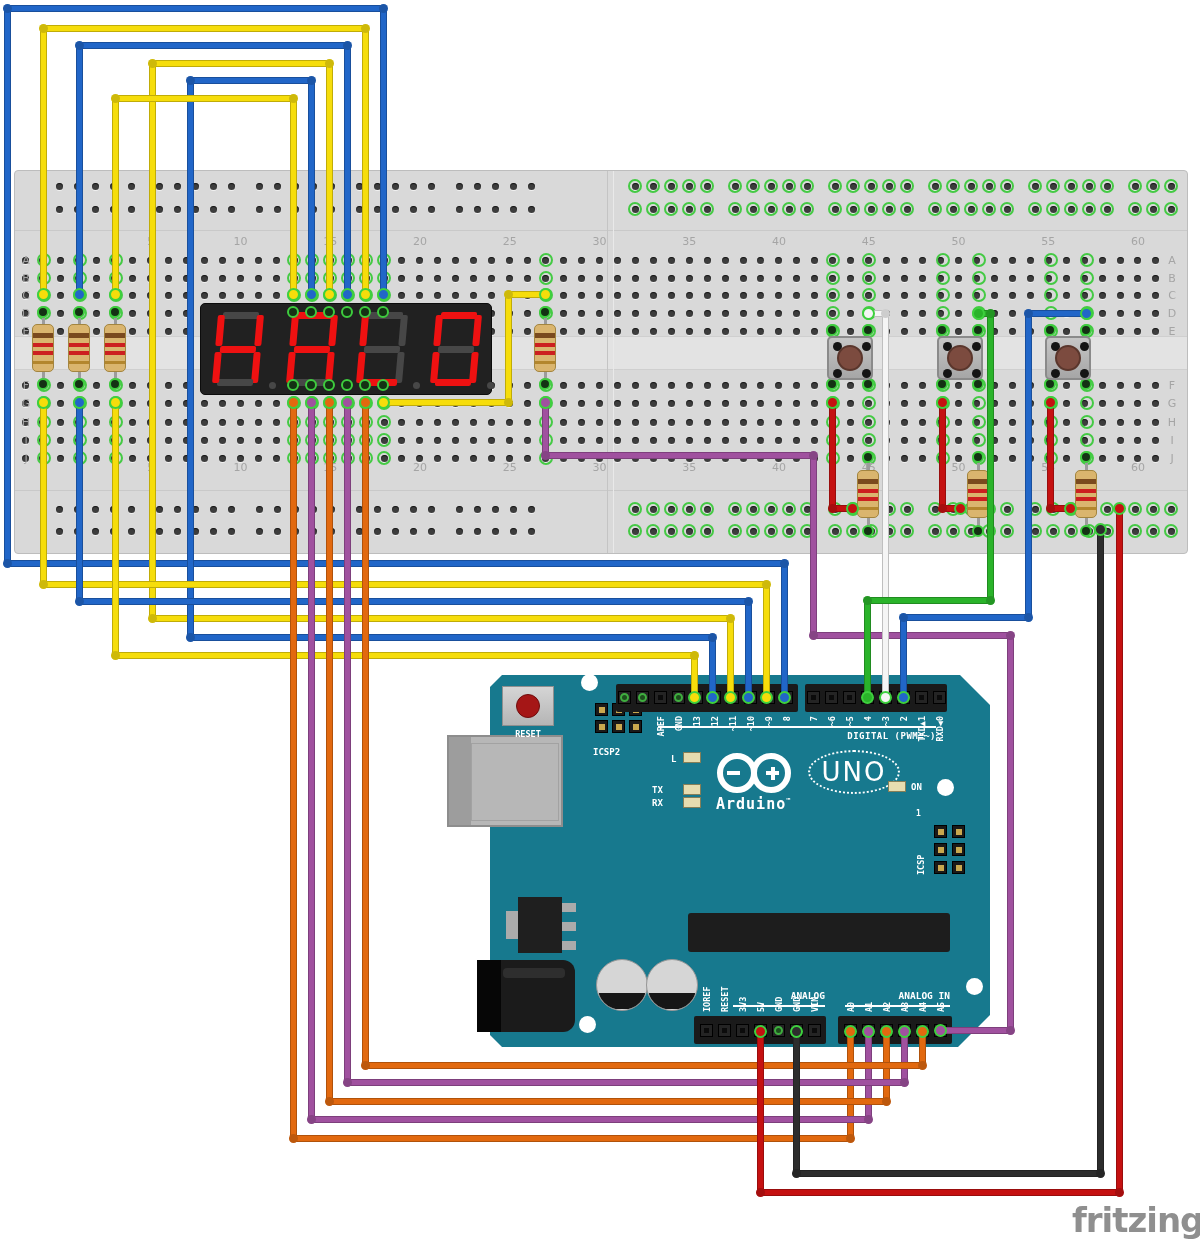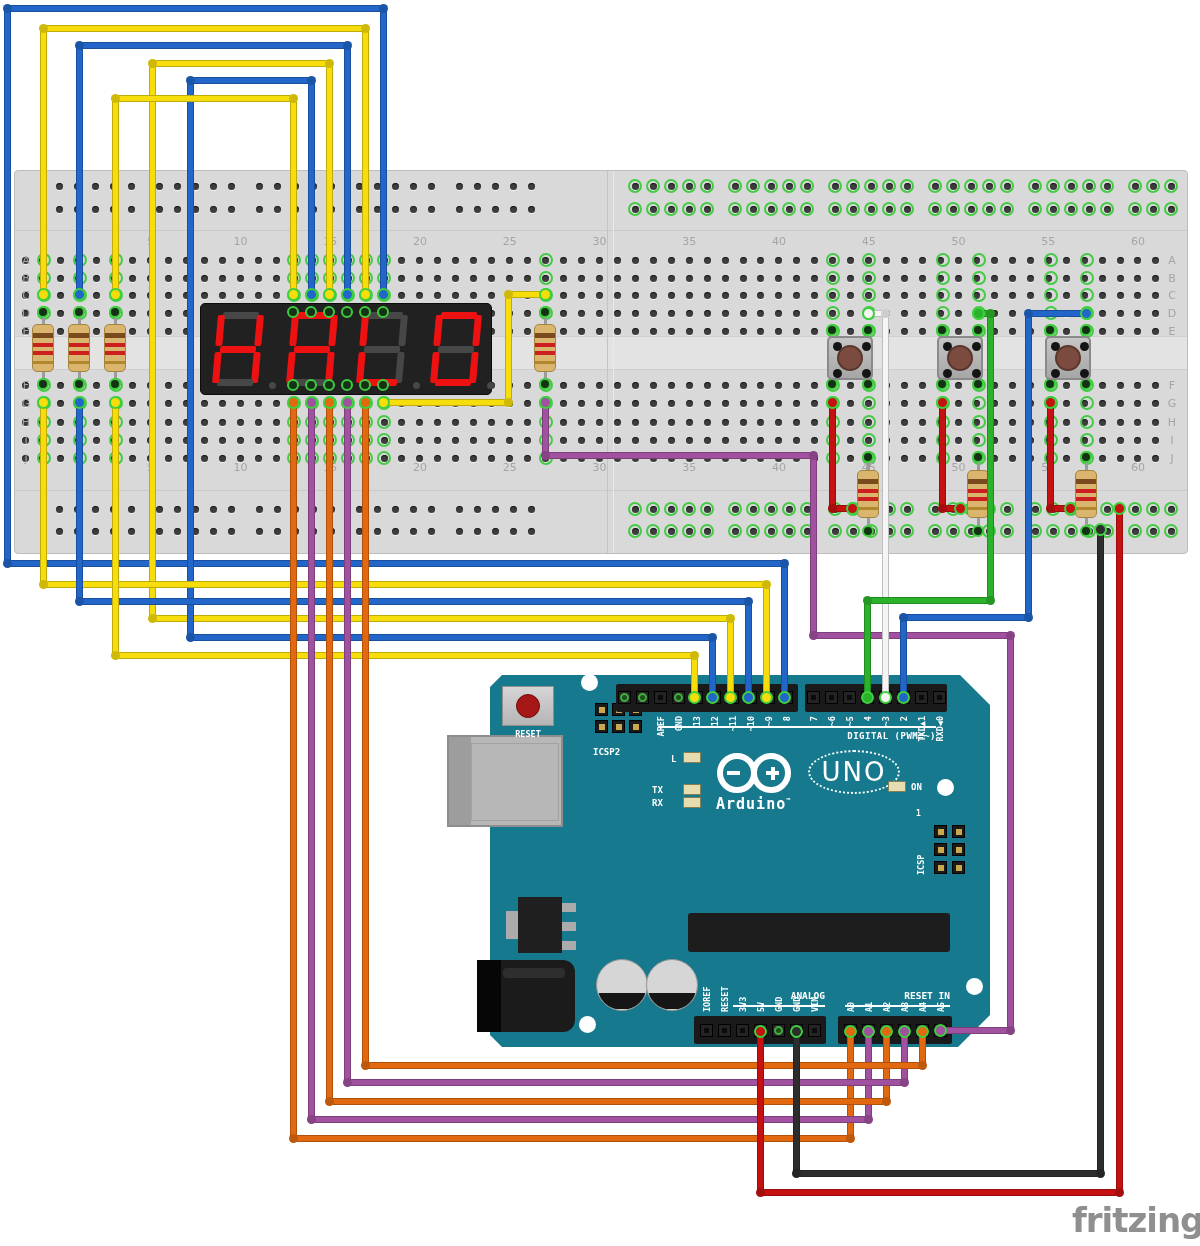--- a/index.html
+++ b/index.html
@@ -1478,21 +1478,21 @@
     </div>
     <div style="position:absolute;left:156px;top:284px;width:52px;height:52px;border-radius:50%;background:#d6d6d6;border:1px solid #979797;box-sizing:border-box;overflow:hidden;">
       <div style="position:absolute;left:2px;top:33px;width:46px;height:16px;background:#161616;border-radius:0 0 24px 24px;"></div>
     </div>
 
     <div class="strip" style="left:204px;top:341px;width:132px;height:28px;"></div>
     <div class="strip" style="left:348px;top:341px;width:114px;height:28px;"></div>
     <div class="wline" style="left:243px;top:330px;width:92px;"></div>
     <div class="wline" style="left:355px;top:330px;width:105px;"></div>
     <div class="silk" style="left:243px;top:315px;width:92px;font-size:9.5px;text-align:right;">ANALOG</div>
-    <div class="silk" style="left:360px;top:315px;width:100px;font-size:9.5px;text-align:right;">RESET IN</div>
+    <div class="silk" style="left:360px;top:315px;width:100px;font-size:9.5px;text-align:right;">ANALOG IN</div>
 
     <div class="mhole" style="left:91px;top:-1px;"></div>
     <div class="mhole" style="left:447px;top:104px;"></div>
     <div class="mhole" style="left:89px;top:341px;"></div>
     <div class="mhole" style="left:476px;top:303px;"></div>
 
     <div id="ard-pins">
         <div class="phole" style="left:127.5px;top:15.5px;"></div>
         <div class="phole" style="left:145.5px;top:15.5px;"></div>
         <div class="phole" style="left:163.5px;top:15.5px;"></div>

